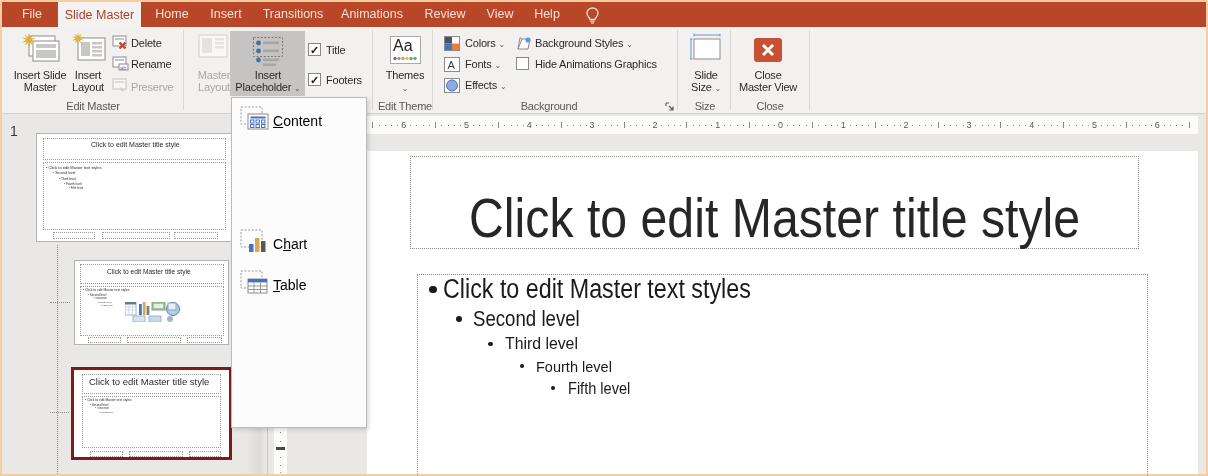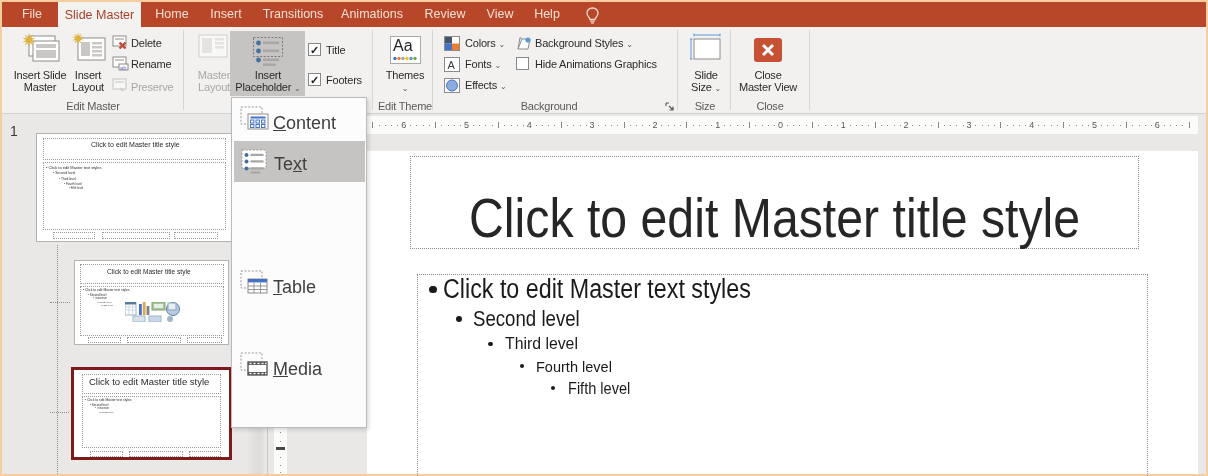--- a/index.html
+++ b/index.html
@@ -32,21 +32,21 @@
   #slide { position:absolute; left:365px; top:37px; width:831px; height:323px; background:#fff; }
   .ph { position:absolute; border:1px dotted #8C8B8A; }
   
   .thumb { position:absolute; background:#fff; border:1px solid #B5B3B1; }
   .tph { position:absolute; border:1px dotted #9B9A99; }
   .tinytext { position:absolute; color:#2b2a29; white-space:nowrap; transform-origin:0 0; }
   
   #menu { left:231px; top:97px; width:136px; height:331px; background:#FCFCFC; border:1px solid #BDBBB9; box-shadow:2px 2px 4px rgba(0,0,0,0.14); }
   .mrow { position:absolute; left:1px; width:132px; height:41px; }
   .mrow.sel { background:#C6C4C2; left:2px; width:131px; }
-  .mlabel { position:absolute; left:40px; top:13px; font-size:18px; color:#404040; }
+  .mlabel { position:absolute; left:40px; top:13px; font-size:14px; color:#000000; }
   .mlabel u { text-decoration:underline; }
   .micon { position:absolute; left:7px; top:6px; width:30px; height:30px; }
   .bltxt { color:#1B1A19; white-space:nowrap; transform-origin:left top; }
 </style>
 </head>
 <body>
 
 <div class="abs" id="titlebar">
   <div class="tab" style="left:10px;width:40px;">File</div>
   <div class="tab" style="left:150px;width:40px;">Home</div>
@@ -441,54 +441,31 @@
 <rect x="10.5" y="10.5" width="15" height="2" fill="#4472C4"></rect>
 <rect x="10.5" y="14" width="3.4" height="3" fill="none" stroke="#4472C4"></rect>
         <rect x="16" y="14" width="3.4" height="3" fill="none" stroke="#4472C4"></rect>
         <rect x="21.5" y="14" width="3.4" height="3" fill="none" stroke="#4472C4"></rect>
 <rect x="10.5" y="18.5" width="3.4" height="3" fill="none" stroke="#4472C4"></rect>
         <rect x="16" y="18.5" width="3.4" height="3" fill="none" stroke="#4472C4"></rect>
         <rect x="21.5" y="18.5" width="3.4" height="3" fill="none" stroke="#4472C4"></rect>
       </svg>
       <div class="mlabel"><u>C</u>ontent</div>
     </div>
-<div class="mrow sel" style="top:43px;">
+<div class="mrow" style="top:125px;">
       <svg class="micon" width="30" height="30" viewBox="0 0 30 30">
-        <rect x="1" y="3" width="24" height="18" fill="#fff" stroke="#9B9998" stroke-dasharray="2 1.6"></rect>
-<circle cx="5.5" cy="8" r="2" fill="#41719C"></circle>
-        <rect x="9.5" y="6.8" width="13" height="2.2" fill="#A8A6A4"></rect>
-<circle cx="5.5" cy="14.5" r="2" fill="#41719C"></circle>
-        <rect x="9.5" y="13.3" width="13" height="2.2" fill="#A8A6A4"></rect>
-<circle cx="5.5" cy="21.5" r="2" fill="#41719C"></circle>
-        <rect x="9.5" y="20.3" width="13" height="2.2" fill="#A8A6A4"></rect>
-<rect x="9.5" y="24.5" width="10" height="2" fill="#A8A6A4"></rect>
+        <rect x="1" y="1" width="21" height="17" fill="#FCFCFC" stroke="#9B9998" stroke-dasharray="2 1.6"></rect>
+        <rect x="9" y="15" width="4.5" height="8" fill="#4472C4"></rect>
+<rect x="15" y="9" width="4.5" height="14" fill="#D8A94E"></rect>
+<rect x="21" y="12" width="4.5" height="11" fill="#595959"></rect>
       </svg>
-      <div class="mlabel">Te<u>x</u>t</div>
+      <div class="mlabel">C<u>h</u>art</div>
     </div>
 <div class="mrow" style="top:166px;">
       <svg class="micon" width="30" height="30" viewBox="0 0 30 30">
         <rect x="1" y="1" width="21" height="17" fill="#FCFCFC" stroke="#9B9998" stroke-dasharray="2 1.6"></rect>
         <rect x="8" y="9" width="19" height="14" fill="#fff" stroke="#8E8C8A"></rect>
 <rect x="8" y="9" width="19" height="3.4" fill="#4472C4"></rect>
 <path d="M8 16 L27 16 M8 19.5 L27 19.5 M14 12.4 L14 23 M20.5 12.4 L20.5 23" stroke="#8E8C8A" stroke-width="0.9" fill="none"></path>
       </svg>
       <div class="mlabel"><u>T</u>able</div>
     </div>
-<div class="mrow" style="top:248px;">
-      <svg class="micon" width="30" height="30" viewBox="0 0 30 30">
-        <rect x="1" y="1" width="21" height="17" fill="#FCFCFC" stroke="#9B9998" stroke-dasharray="2 1.6"></rect>
-        <rect x="8" y="10" width="19" height="13" fill="#fff" stroke="#595959" stroke-width="1.4"></rect>
-<rect x="8" y="10" width="19" height="3" fill="#595959"></rect>
-        <rect x="8" y="20" width="19" height="3" fill="#595959"></rect>
-<rect x="9.5" y="10.8" width="2" height="1.4" fill="#fff"></rect>
-        <rect x="13.5" y="10.8" width="2" height="1.4" fill="#fff"></rect>
-        <rect x="17.5" y="10.8" width="2" height="1.4" fill="#fff"></rect>
-        <rect x="21.5" y="10.8" width="2" height="1.4" fill="#fff"></rect>
-        <rect x="25" y="10.8" width="1.5" height="1.4" fill="#fff"></rect>
-<rect x="9.5" y="20.8" width="2" height="1.4" fill="#fff"></rect>
-        <rect x="13.5" y="20.8" width="2" height="1.4" fill="#fff"></rect>
-        <rect x="17.5" y="20.8" width="2" height="1.4" fill="#fff"></rect>
-        <rect x="21.5" y="20.8" width="2" height="1.4" fill="#fff"></rect>
-        <rect x="25" y="20.8" width="1.5" height="1.4" fill="#fff"></rect>
-      </svg>
-      <div class="mlabel"><u>M</u>edia</div>
-    </div>
   </div>
 
 </body></html>

